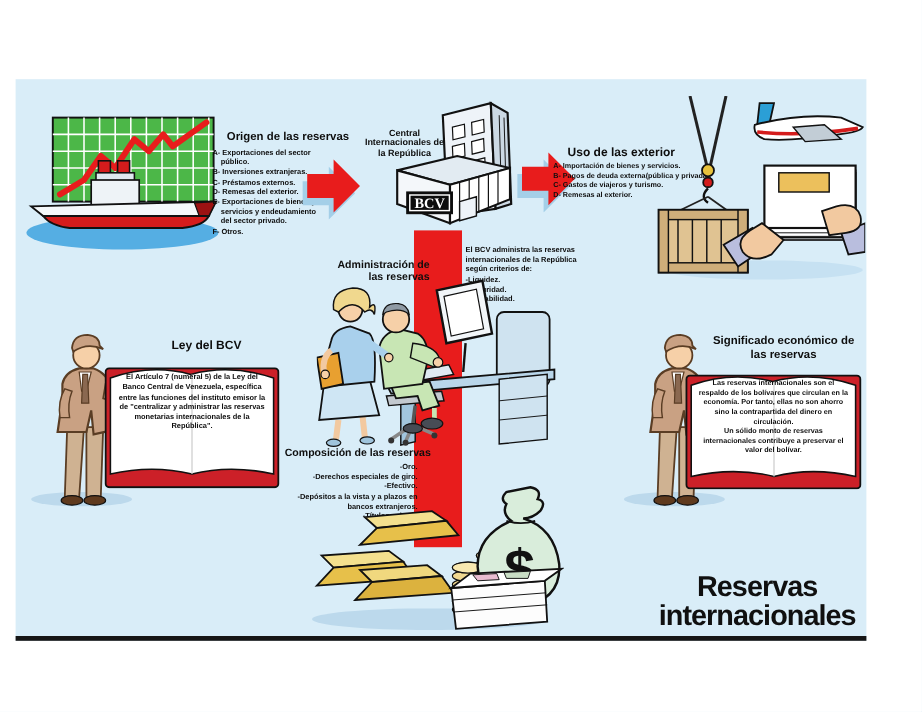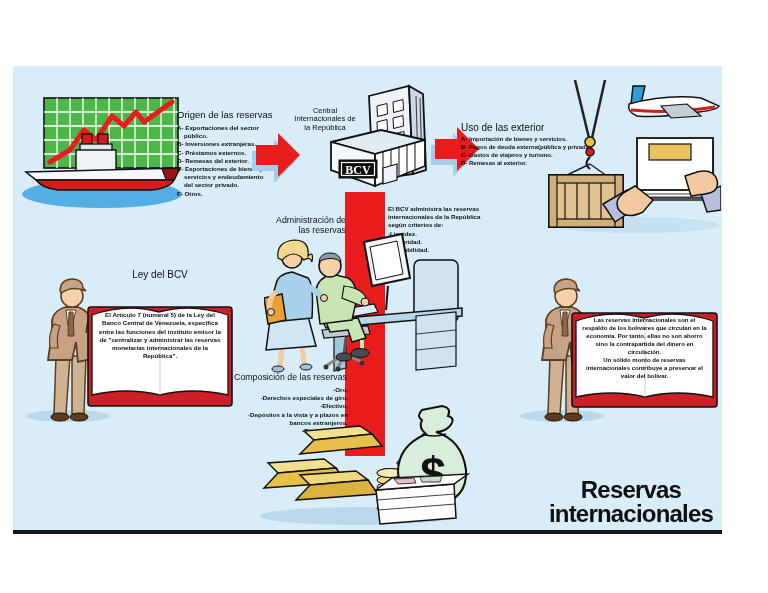--- a/index.html
+++ b/index.html
@@ -1,21 +1,21 @@
 <!DOCTYPE html>
 <html><head>
 <meta charset="utf-8">
 <style>
   html,body{margin:0;padding:0;background:#fff;}
   .page{position:relative;width:768px;height:593px;background:#ffffff;overflow:hidden;
         font-family:"Liberation Sans",sans-serif;color:#111;}
   .canvas{position:absolute;left:13px;top:66px;width:709px;height:464px;
           background:#d9edf8;border-bottom:4px solid #161616;}
   .abs{position:absolute;}
-  .hd{font-weight:normal;color:#0e0e0e;line-height:1.12;}
+  .hd{font-weight:bold;color:#0e0e0e;line-height:1.12;padding-left:12px;}
   .nowrap{white-space:nowrap;}
   .tiny{font-size:6.2px;font-weight:bold;line-height:1.32;color:#0e0e0e;}
   .hang{padding-left:7px;text-indent:-7px;}
   .r{text-align:right;margin-top:12px;}
   .c{text-align:center;}
   .band{position:absolute;background:#e81c1c;}
   .book-text{position:absolute;left:10px;right:10px;top:16px;font-size:6.2px;
              font-weight:bold;line-height:1.34;text-align:center;color:#0e0e0e;}
   .main-title{font-weight:bold;font-size:24px;letter-spacing:-0.8px;line-height:0.98;
               text-align:center;color:#101010;}
@@ -235,21 +235,21 @@
     <path d="M36,50 Q38,40 50,37 L62,37 Q74,41 76,54 L80,88 L62,92 L60,72 L56,90 L32,90 L36,62 Z" fill="#c9a183" stroke="#5a3d24" stroke-width="1.8"></path>
     <polygon points="50,40 60,40 56,56 52,56" fill="#ffffff" stroke="#5a3d24" stroke-width="1"></polygon>
     <polygon points="53,42 57,42 58,66 52,66" fill="#8a6850" stroke="#5a3d24" stroke-width="1"></polygon>
     <path d="M38,54 Q32,64 34,78 L42,78 Q40,66 44,56 Z" fill="#c9a183" stroke="#5a3d24" stroke-width="1.2"></path>
     <path d="M72,50 Q86,52 92,60 L88,68 Q78,64 70,62 Z" fill="#c9a183" stroke="#5a3d24" stroke-width="1.5"></path>
     <circle cx="92" cy="63" r="4.5" fill="#f6d0a8" stroke="#5a3d24" stroke-width="1"></circle>
     <rect x="94" y="61" width="8" height="4" rx="2" fill="#f6d0a8" stroke="#5a3d24" stroke-width="1"></rect>
     <circle cx="56" cy="26" r="11" fill="#f6d0a8" stroke="#5a3d24" stroke-width="1.5"></circle>
     <path d="M44,20 Q45,9 57,9 Q67,10 67,18 L70,21 Q57,15 45,23 Z" fill="#c9a183" stroke="#5a3d24" stroke-width="1.5"></path>
   </svg>
-  <div class="abs hd c" style="left:112px;top:269px;width:96px;font-size:10px;z-index:2;">Ley del BCV</div>
+  <div class="abs hd c" style="left:112px;top:283px;width:96px;font-size:10px;z-index:2;">Ley del BCV</div>
   <div class="abs" style="left:87px;top:295px;width:146px;height:112px;z-index:2;">
     <svg width="146" height="112" viewBox="0 0 146 112">
       <rect x="1" y="12" width="144" height="99" rx="3" fill="#cc2028" stroke="#111" stroke-width="1.6"></rect>
       <path d="M5,20 Q39,8 72,17 Q105,8 141,20 L141,100 Q105,92 73,100 Q40,92 5,100 Z" fill="#ffffff" stroke="#111" stroke-width="1.3"></path>
       <line x1="73" y1="17" x2="73" y2="100" stroke="#cccccc" stroke-width="1"></line>
     </svg>
     <div class="book-text">El Artículo 7 (numeral 5) de la Ley del Banco Central de Venezuela, específica entre las funciones del instituto emisor la de "centralizar y administrar las reservas monetarias internacionales de la República".</div>
   </div>
 
   <div class="abs hd r nowrap" style="left:200px;top:361px;width:147px;font-size:8.8px;z-index:2;">Composición de las reservas</div>
@@ -316,20 +316,21 @@
     <path d="M36,50 Q38,40 50,37 L62,37 Q74,41 76,54 L80,88 L62,92 L60,72 L56,90 L32,90 L36,62 Z" fill="#c9a183" stroke="#5a3d24" stroke-width="1.8"></path>
     <polygon points="50,40 60,40 56,56 52,56" fill="#ffffff" stroke="#5a3d24" stroke-width="1"></polygon>
     <polygon points="53,42 57,42 58,66 52,66" fill="#8a6850" stroke="#5a3d24" stroke-width="1"></polygon>
     <path d="M38,54 Q32,64 34,78 L42,78 Q40,66 44,56 Z" fill="#c9a183" stroke="#5a3d24" stroke-width="1.2"></path>
     <path d="M72,50 Q86,52 92,60 L88,68 Q78,64 70,62 Z" fill="#c9a183" stroke="#5a3d24" stroke-width="1.5"></path>
     <circle cx="92" cy="63" r="4.5" fill="#f6d0a8" stroke="#5a3d24" stroke-width="1"></circle>
     <rect x="94" y="61" width="8" height="4" rx="2" fill="#f6d0a8" stroke="#5a3d24" stroke-width="1"></rect>
     <circle cx="56" cy="26" r="11" fill="#f6d0a8" stroke="#5a3d24" stroke-width="1.5"></circle>
     <path d="M44,20 Q45,9 57,9 Q67,10 67,18 L70,21 Q57,15 45,23 Z" fill="#c9a183" stroke="#5a3d24" stroke-width="1.5"></path>
   </svg>
+  <div class="abs hd c" style="left:580px;top:280px;width:122px;font-size:9.5px;z-index:2;">Significado económico de las reservas</div>
   <div class="abs" style="left:571px;top:302px;width:147px;height:106px;z-index:2;">
     <svg width="147" height="106" viewBox="0 0 147 106">
       <rect x="1" y="11" width="145" height="94" rx="3" fill="#cc2028" stroke="#111" stroke-width="1.6"></rect>
       <path d="M5,19 Q39,7 73,16 Q106,7 142,19 L142,95 Q106,87 74,95 Q41,87 5,95 Z" fill="#ffffff" stroke="#111" stroke-width="1.3"></path>
       <line x1="74" y1="16" x2="74" y2="95" stroke="#cccccc" stroke-width="1"></line>
     </svg>
     <div class="book-text" style="top:14px;font-size:6px;">
       <div>Las reservas internacionales son el respaldo de los bolívares que circulan en la economía. Por tanto, ellas no son ahorro sino la contrapartida del dinero en circulación.</div>
       <div>Un sólido monto de reservas internacionales contribuye a preservar el valor del bolívar.</div>
     </div>

